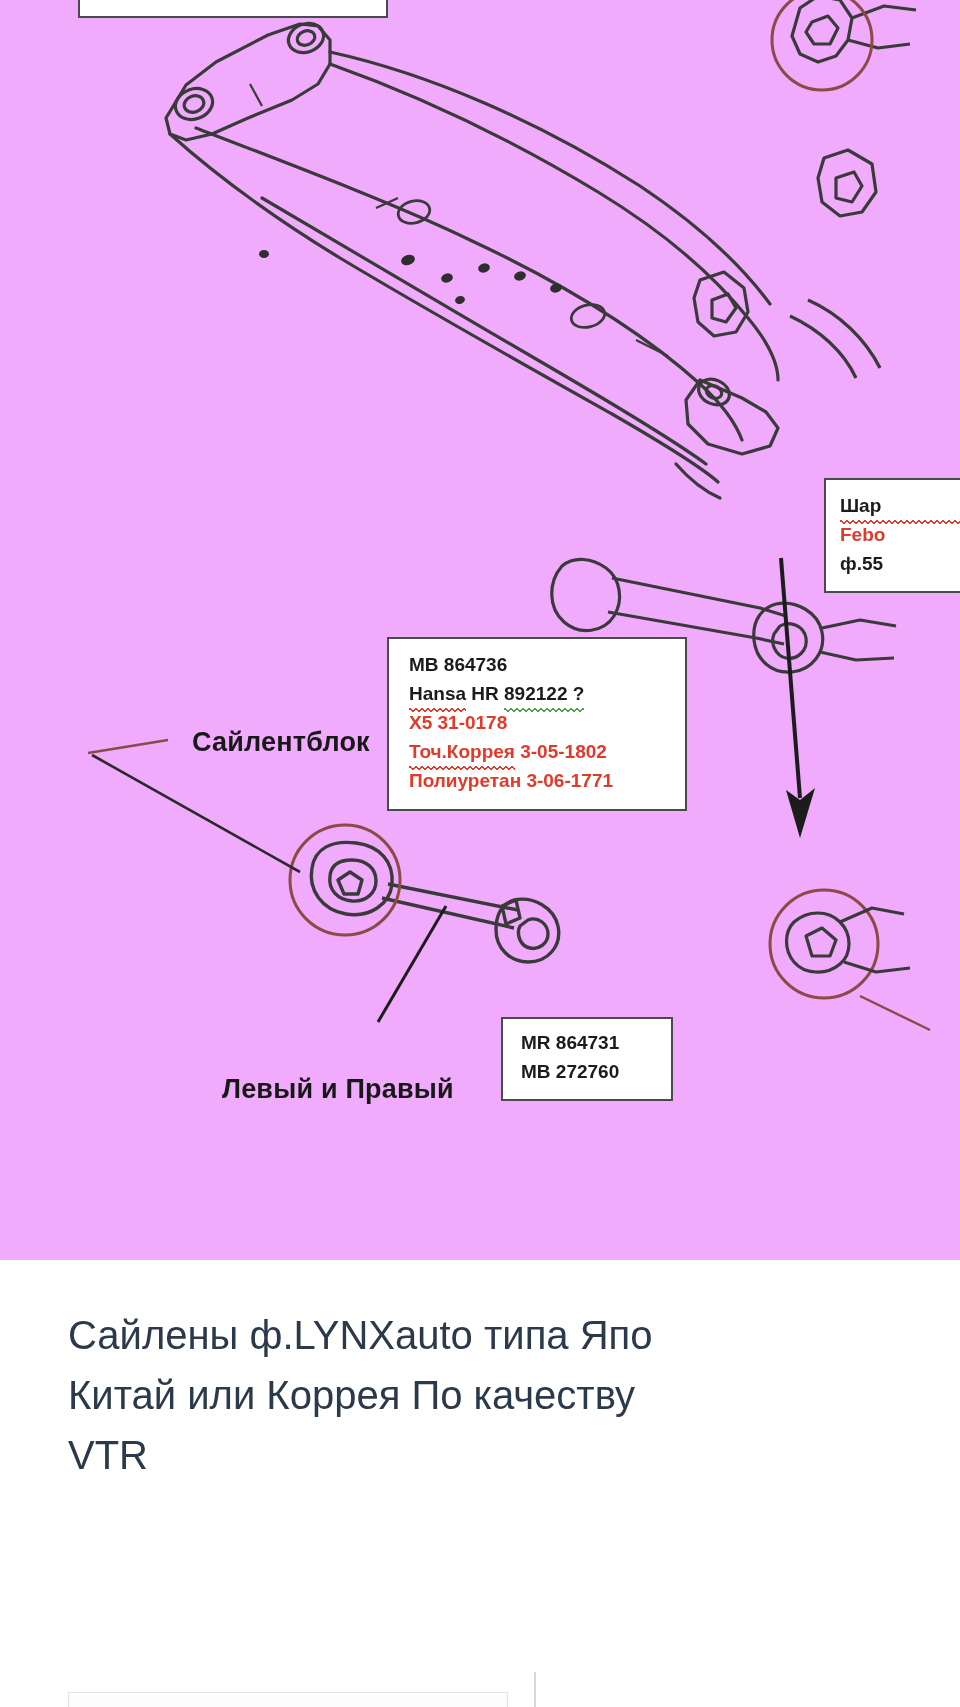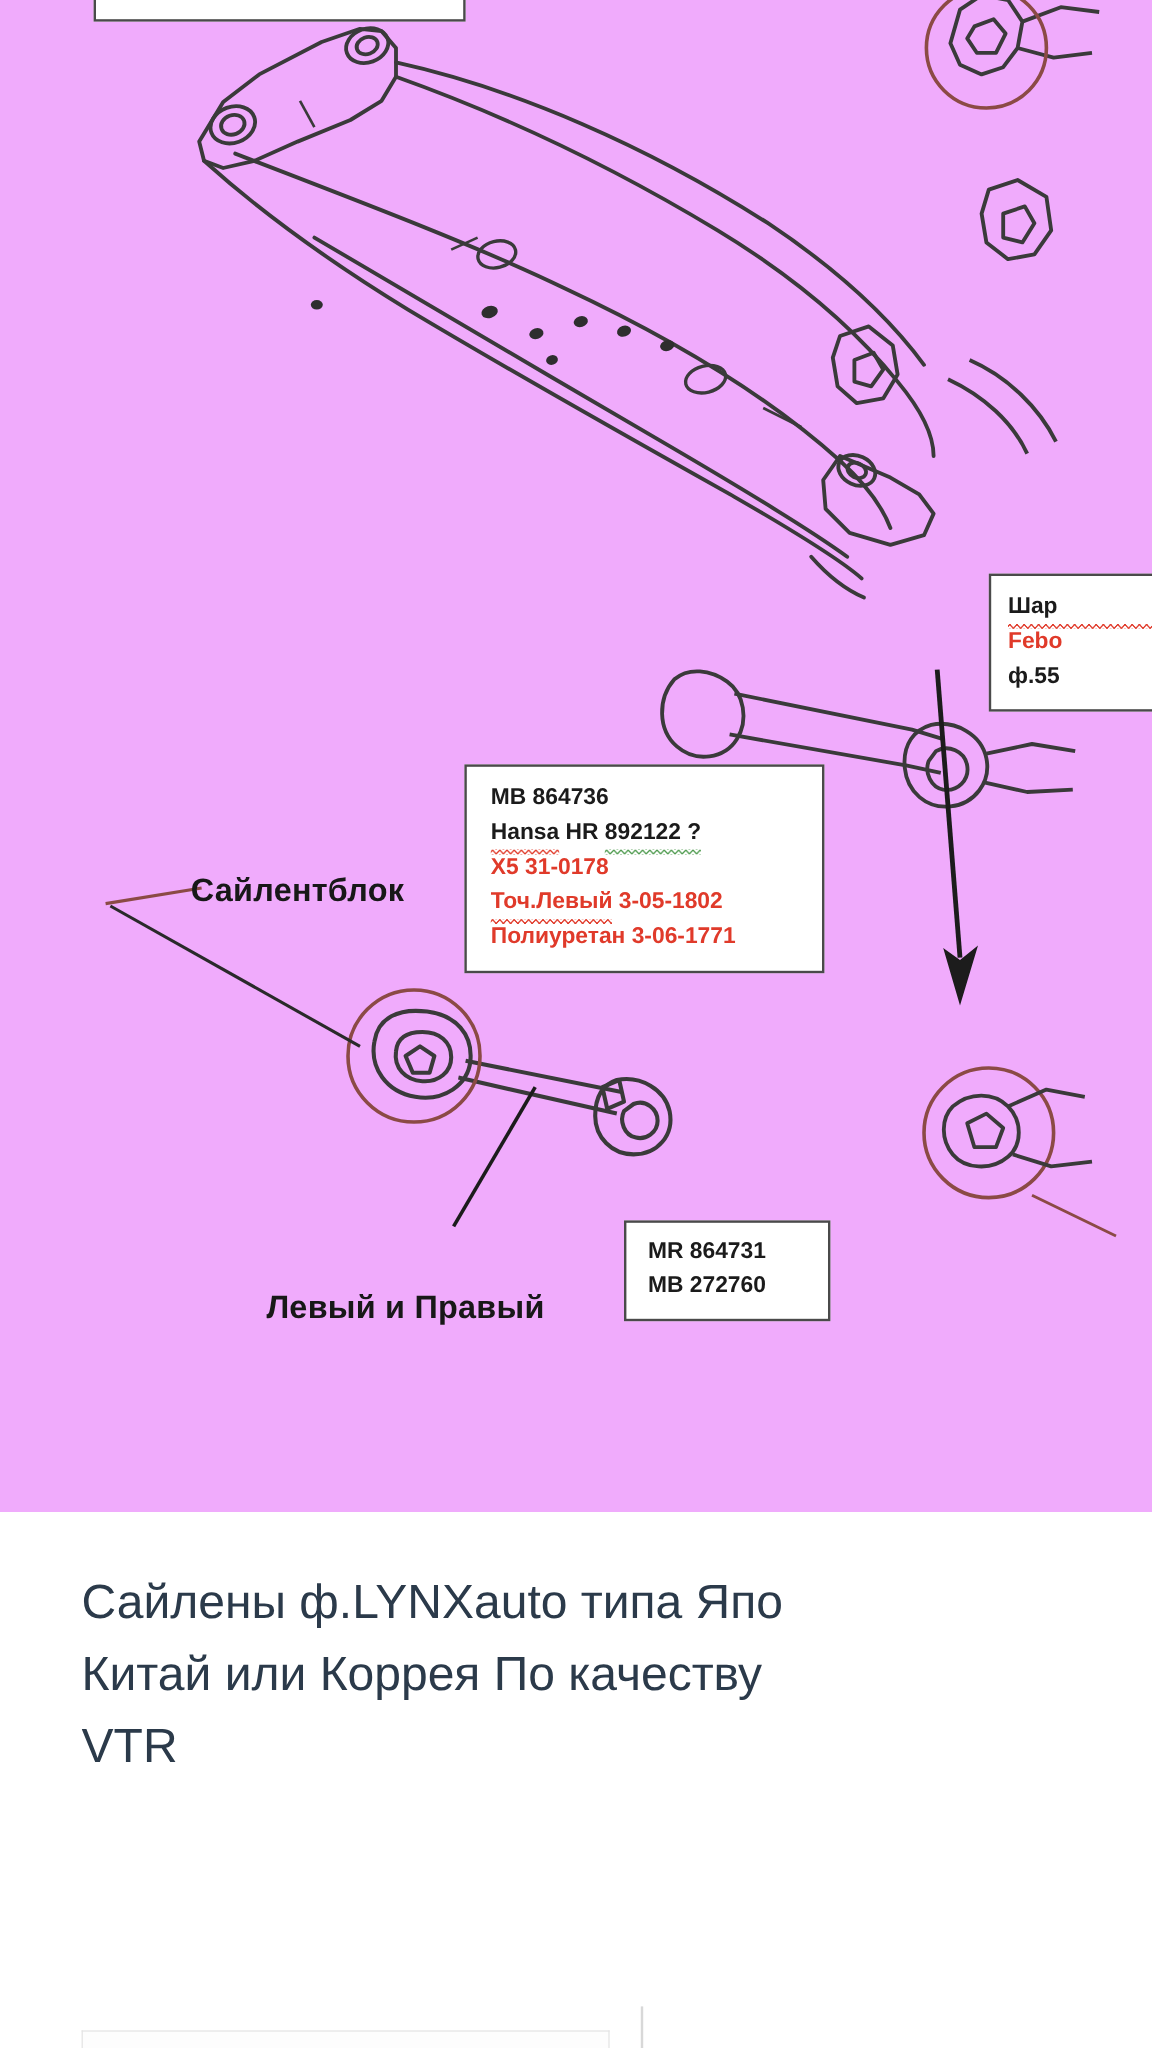--- a/index.html
+++ b/index.html
@@ -109,38 +109,38 @@
 
   #callout-right {
     left: 824px;
     top: 478px;
     width: 160px;
     padding: 12px 10px 12px 14px;
     overflow: hidden;
   }
 
   #callout-mr {
-    left: 520px;
+    left: 501px;
     top: 1017px;
     width: 172px;
     padding: 10px 10px 12px 18px;
     font-size: 19px;
   }
 
   
   .diagram-label {
     position: absolute;
     font-family: "Liberation Sans", sans-serif;
     font-weight: bold;
     color: #181818;
     z-index: 15;
     white-space: nowrap;
   }
   #label-sailentblok {
-    left: 159px;
+    left: 192px;
     top: 727px;
     font-size: 27px;
     letter-spacing: 0.2px;
   }
   #label-levyi {
     left: 222px;
     top: 1026px;
     font-size: 27px;
     letter-spacing: 0.2px;
     margin-top: 48px;
@@ -341,21 +341,21 @@
     <div class="diagram-label" id="label-sailentblok">Сайлентблок</div>
 
     <div class="callout" id="callout-sailentblok">
       <span class="line dark">MB 864736</span>
 
       <span class="line dark"><span class="sq-red">Hansa</span><span>&nbsp;</span><span>HR</span><span>&nbsp;</span><span class="sq-green">892122 ?</span></span>
 
 
       <span class="line red">X5 31-0178</span>
 
-      <span class="line red"><span class="sq-red">Точ.Левый</span><span>&nbsp;</span><span>3-05-1802</span></span>
+      <span class="line red"><span class="sq-red">Точ.Коррея</span><span>&nbsp;</span><span>3-05-1802</span></span>
 
       <span class="line red">Полиуретан 3-06-1771</span>
     </div>
 
     <div class="diagram-label" id="label-levyi">Левый и Правый</div>
 
     <div class="callout" id="callout-mr">
       <span class="line dark">MR 864731</span>
       <span class="line dark">MB 272760</span>
     </div>

